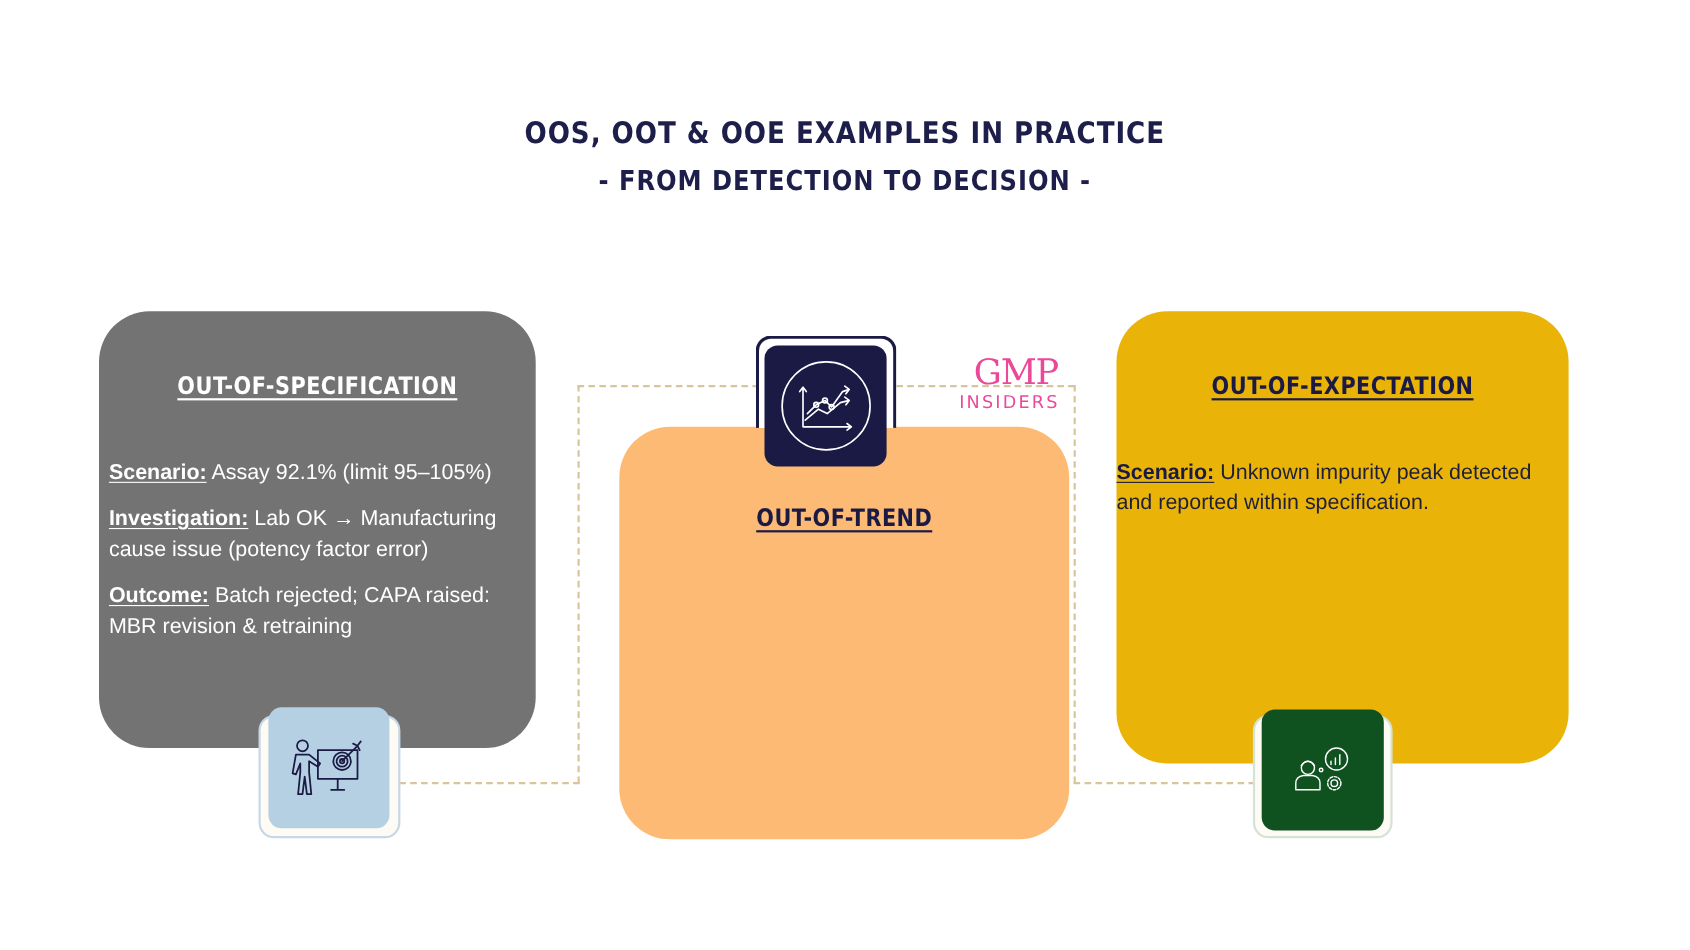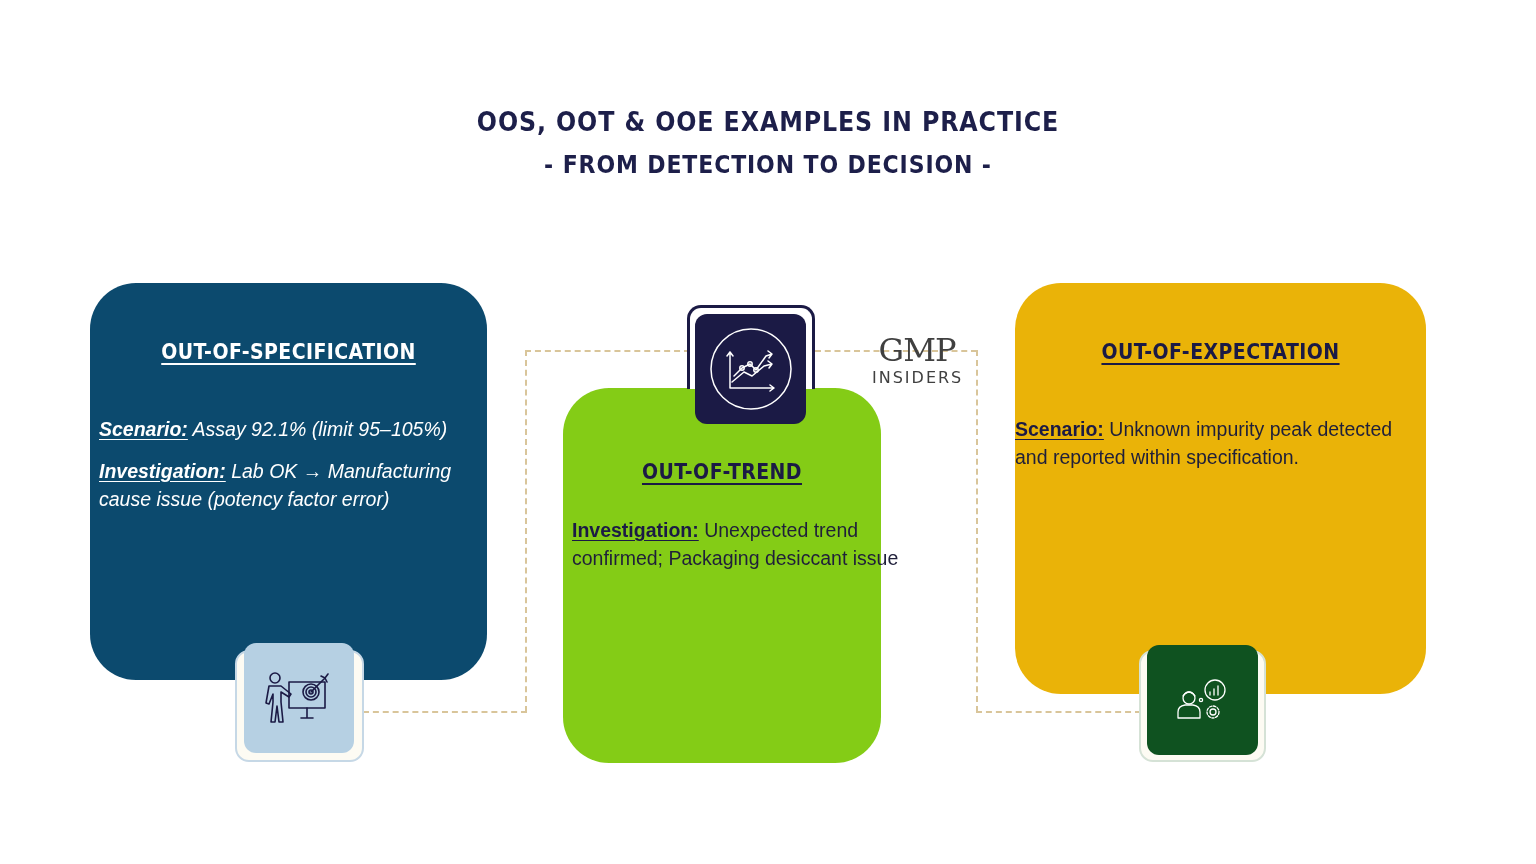--- a/index.html
+++ b/index.html
@@ -21,38 +21,38 @@
   .card .heading {
     position:absolute; left:0; right:0; text-align:center;
     font-family:"DejaVu Sans", sans-serif; font-weight:bold; font-size:22px;
     text-decoration:underline; text-underline-offset:4px; letter-spacing:0.5px;
     transform:scaleX(0.86);
   }
   .card .body { position:absolute; font-size:19.5px; line-height:28px; }
   .card .para { margin:0 0 14px 0; }
   .card .lbl { font-weight:bold; text-decoration:underline; text-underline-offset:3px; }
 
-  #oos { left:90px; top:283px; width:397px; height:397px; background:#0c4a6e; color:#ffffff; }
+  #oos { left:90px; top:283px; width:397px; height:397px; background:#737373; color:#ffffff; }
   #oos .heading { top:56px; color:#ffffff; }
-  #oos .body { left:9px; top:132px; width:385px;font-style:italic; }
+  #oos .body { left:9px; top:132px; width:385px; }
 
-  #oot { left:563px; top:388px; width:318px; height:375px; background:#84cc16; color:#1f1f3a; }
+  #oot { left:563px; top:388px; width:409px; height:375px; background:#fdba74; color:#1f1f3a; }
   #oot .heading { top:71px; color:#1b1a45; }
   #oot .body { left:9px; top:128px; width:365px; }
   #oot .lbl { color:#1b1a45; }
 
   #ooe { left:1015px; top:283px; width:411px; height:411px; background:#eab308; color:#1f1f3a; }
   #ooe .heading { top:56px; color:#1b1a45; }
   #ooe .body { left:0; top:132px; width:400px; }
   #ooe .lbl { color:#1b1a45; }
 
   .frame { position:absolute; box-sizing:border-box; border-radius:14px; background:#fdfbf3; }
   .tile { position:absolute; border-radius:12px; display:flex; align-items:center; justify-content:center; }
 
-  #logo { position:absolute; left:872px; top:322px; width:90px; height:60px; text-align:center; color:#404040;margin-top:12px; }
+  #logo { position:absolute; left:872px; top:322px; width:90px; height:60px; text-align:right; color:#ec4899; }
   #logo .gmp { font-family:"DejaVu Serif", serif; font-size:32px; line-height:32px; letter-spacing:-1px; }
   #logo .ins { font-family:"DejaVu Sans", sans-serif; font-size:16px; letter-spacing:2px; margin-top:2px; }
 </style>
 </head>
 <body>
 
 <div id="t1" class="title">OOS, OOT &amp; OOE Examples in Practice</div>
 <div id="t2" class="title">- From Detection to Decision -</div>
 
 <div class="dash" style="left:525px; top:350px; width:165px; border-top-width:2px;"></div>
@@ -65,40 +65,40 @@
 <div id="logo">
   <div class="gmp">GMP</div>
   <div class="ins">INSIDERS</div>
 </div>
 
 <div id="oos" class="card">
   <div class="heading">OUT-OF-SPECIFICATION</div>
   <div class="body">
     <p class="para"><span class="lbl">Scenario:</span><span> Assay 92.1% (limit 95–105%)</span></p>
     <p class="para"><span class="lbl">Investigation:</span><span> Lab OK → Manufacturing cause issue (potency factor error)</span></p>
+    <p class="para"><span class="lbl">Outcome:</span><span> Batch rejected; CAPA raised: MBR revision &amp; retraining</span></p>
   </div>
 </div>
 <div class="frame" style="left:235px; top:650px; width:129px; height:112px; border:2px solid #c6d8e6;"></div>
 <div class="tile" style="left:244px; top:643px; width:110px; height:110px; background:#b6d0e3;">
   <svg width="72" height="60" viewBox="0 0 72 60" fill="none" stroke="#1b1a45" stroke-width="1.6" stroke-linecap="round" stroke-linejoin="round">
     <circle cx="12" cy="10" r="5"></circle>
     <path d="M6 18 h12 l10 8 -2 3 -8-5 v10 l2 20 h-4 l-2-16 -2 16 h-4 l2-20 v-8 l-4 10 -3-1 z"></path>
     <rect x="26" y="14" width="36" height="26"></rect>
     <path d="M44 40 v10 M38 50 h12"></path>
     <circle cx="48" cy="24" r="8"></circle>
       <circle cx="48" cy="24" r="5"></circle>
       <circle cx="48" cy="24" r="2"></circle>
     <path d="M48 24 L62 10 M58 8 l4 2 2 4 M62 10 l3-4"></path>
   </svg>
 </div>
 
 <div id="oot" class="card">
   <div class="heading">OUT-OF-TREND</div>
   <div class="body">
-    <p class="para"><span class="lbl">Investigation:</span><span> Unexpected trend confirmed; Packaging desiccant issue</span></p>
   </div>
 </div>
 <div class="frame" style="left:687px; top:305px; width:128px; height:84px; border:3px solid #1b1a45; border-bottom:none; border-radius:14px 14px 0 0; background:#ffffff;"></div>
 <div class="tile" style="left:695px; top:314px; width:111px; height:110px; background:#1b1a45;">
   <svg width="86" height="86" viewBox="0 0 86 86" fill="none" stroke="#ffffff" stroke-width="1.5" stroke-linecap="round" stroke-linejoin="round">
     <circle cx="43" cy="43" r="40"></circle>
     <path d="M22 62 V26 M19 30 l3-4 3 4 M22 62 H66 M62 59 l4 3 -4 3"></path>
     <path d="M24 56 L36 46 L44 50 L56 40 L64 38 M60 35 l4 3 -3 4"></path>
     <path d="M26 50 L34 42 L42 38 L48 44 L58 30 L64 28 M60 25 l4 3 -3 4"></path>
     <circle cx="34" cy="42" r="2.2"></circle>

